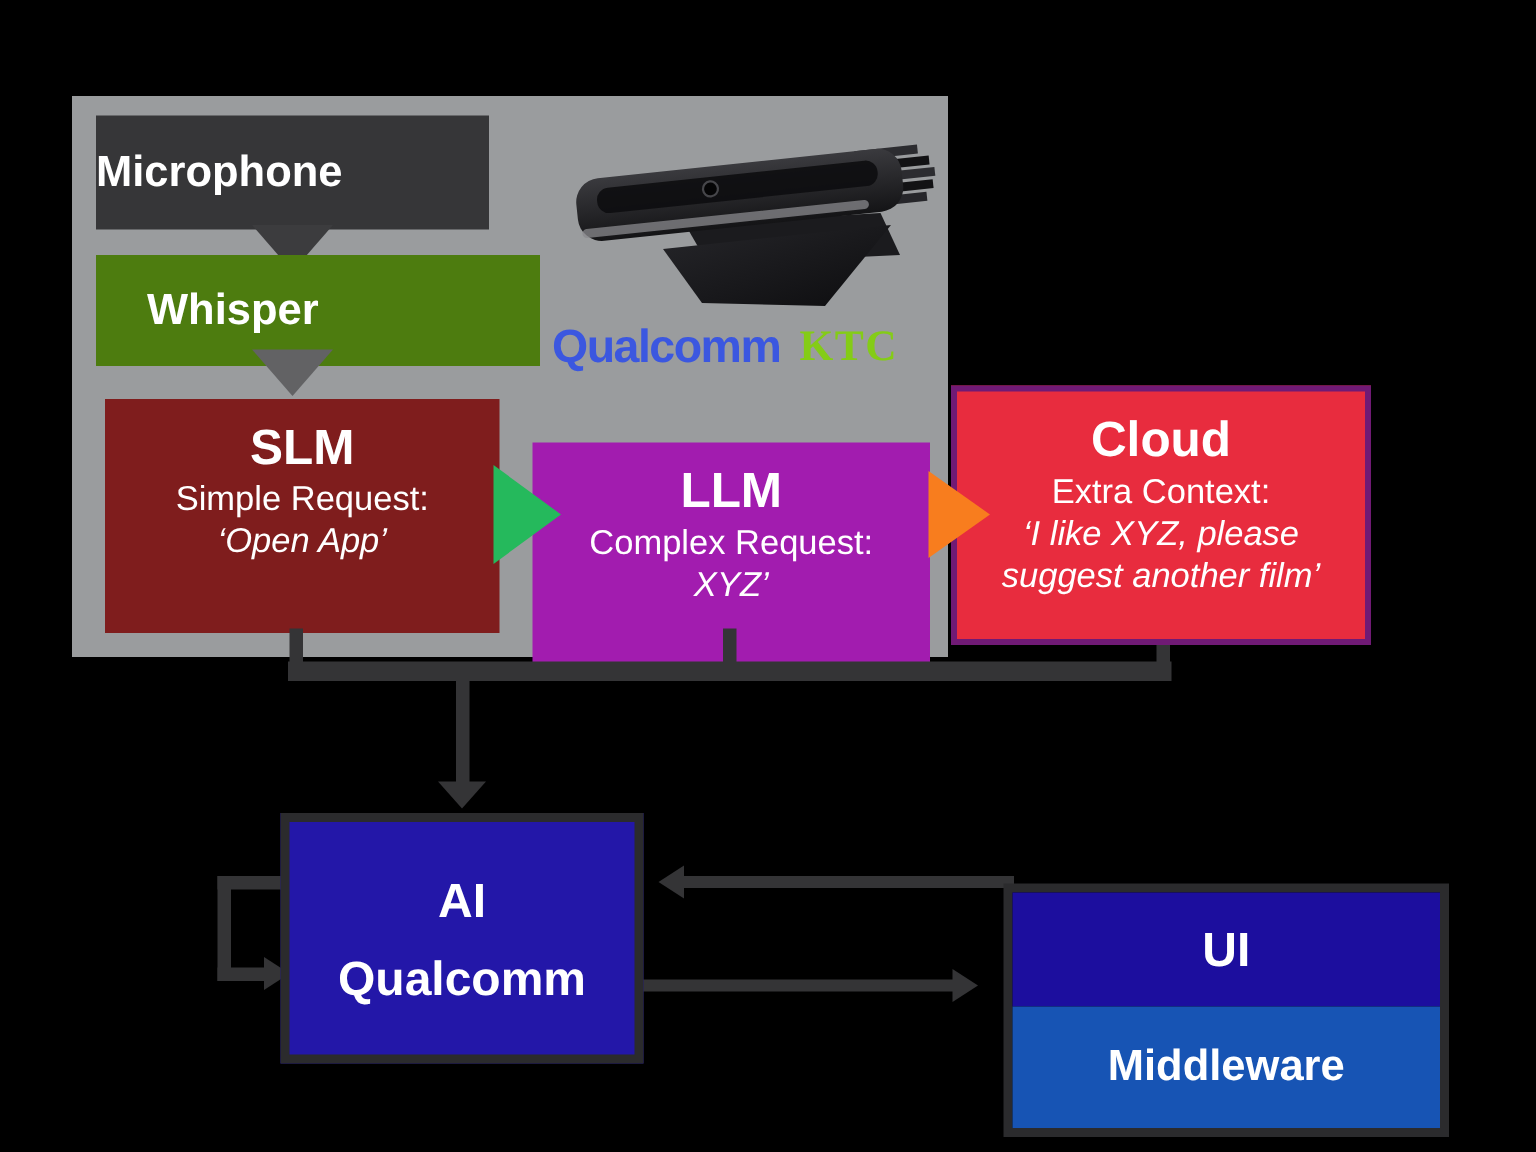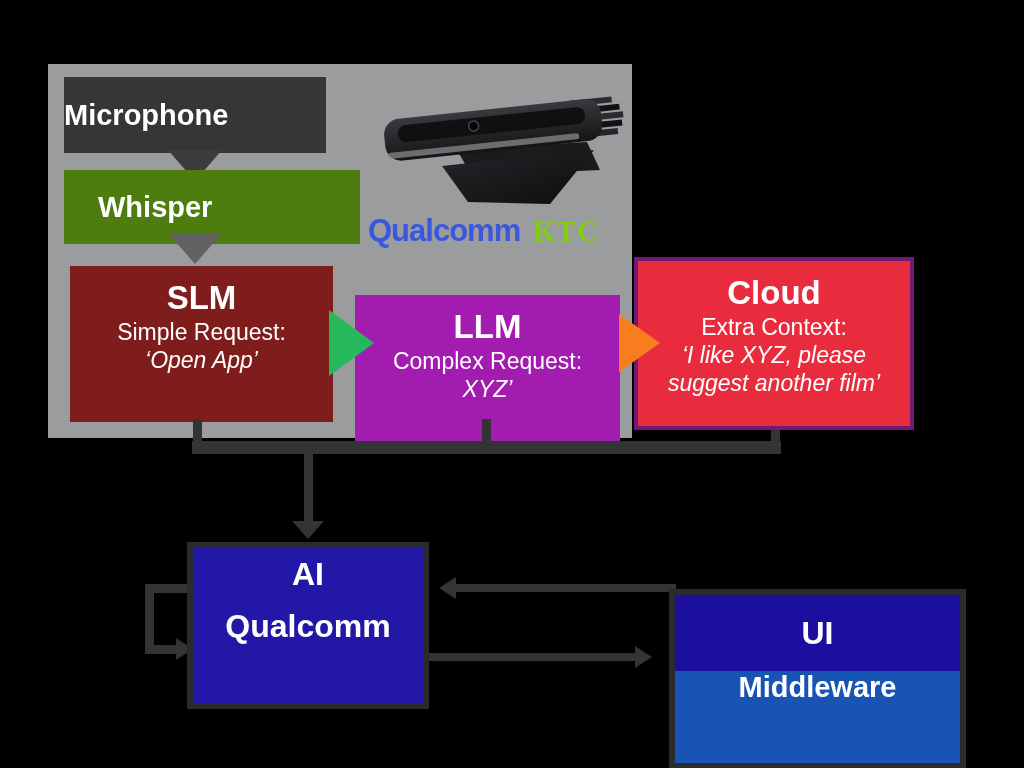--- a/index.html
+++ b/index.html
@@ -58,27 +58,27 @@
             border-bottom:11px solid transparent;border-left:17px solid #343436;}
   #loop-top{left:145px;top:584px;width:49px;height:9px;}
   #loop-left{left:145px;top:584px;width:9px;height:70px;}
   #loop-bottom{left:145px;top:645px;width:33px;height:9px;}
   #ah-loop{left:176px;top:638px;border-top:11px solid transparent;
            border-bottom:11px solid transparent;border-left:17px solid #343436;}
 
   
   #aif-box{left:187px;top:542px;width:230px;height:155px;background:#2317a8;
            border:6px solid #2b2b2d;color:#fff;font-weight:bold;font-size:32px;
-           display:flex;flex-direction:column;align-items:center;justify-content:flex-start;
+           display:flex;flex-direction:column;align-items:center;justify-content:center;
            line-height:52px;z-index:3;}
   #ui-stack{left:669px;top:542px;width:285px;border:6px solid #2b2b2d;z-index:3;margin-top:47px;}
   #ui-box{width:285px;height:76px;background:#1c0e9e;color:#fff;font-weight:bold;
           font-size:32px;display:flex;align-items:center;justify-content:center;}
-  #mw-box{width:285px;height:92px;background:#1754b4;color:#fff;font-weight:bold;
-          font-size:29px;display:flex;align-items:flex-start;justify-content:center;}
+  #mw-box{width:285px;height:81px;background:#1754b4;color:#fff;font-weight:bold;
+          font-size:29px;display:flex;align-items:center;justify-content:center;}
 
   
   #qualcomm-logo{left:368px;top:213px;width:150px;color:#3b57e0;font-size:31px;
                  font-weight:bold;letter-spacing:-1px;z-index:4;}
   #ktc-logo{left:533px;top:215px;width:80px;color:#84cc16;font-size:29px;font-weight:bold;
             font-family:"Liberation Serif", serif;letter-spacing:1px;z-index:4;}
 
   #device{left:372px;top:78px;width:260px;height:138px;z-index:4;}
 </style>
 </head>

